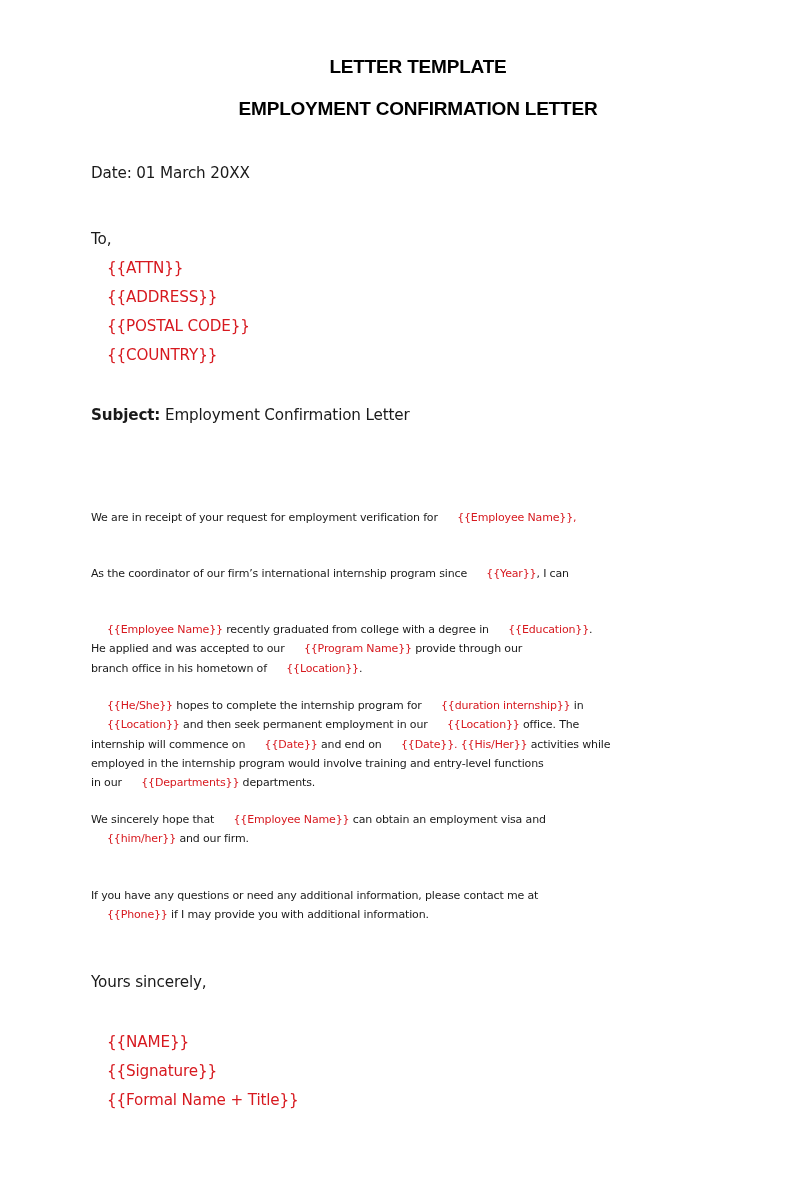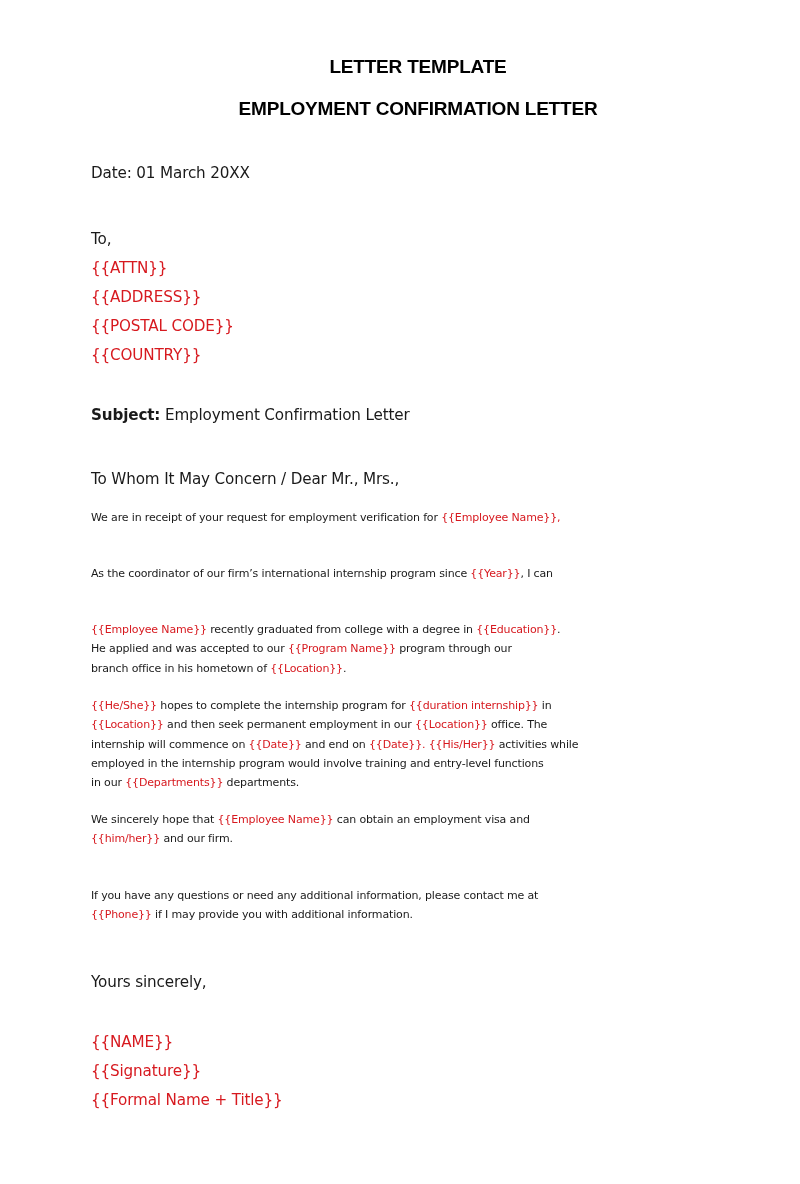--- a/index.html
+++ b/index.html
@@ -6,21 +6,21 @@
   body { width: 800px; height: 1184px; position: relative; overflow: hidden;
          font-family: "DejaVu Sans", sans-serif; color: #1a1a1a; }
   .page { position: absolute; left: 18px; top: 0; width: 800px; height: 1184px; }
   .title { position: absolute; left: 0; width: 800px; text-align: center;
            font-family: "Liberation Sans", sans-serif; font-weight: bold;
            font-size: 19px; letter-spacing: -0.2px; color: #000; }
   .t1 { top: 56px; }
   .t2 { top: 98px; }
   .line { position: absolute; left: 73px; font-size: 15.2px; line-height: 19.3px;
           white-space: nowrap; letter-spacing: -0.15px; }
-  .ph { color: #d7191f; }
+  .ph { color: #d7191f; margin-left: 16px; }
   .bold { font-weight: bold; }
   .para { position: absolute; left: 73px; width: 680px; font-size: 11px;
           line-height: 19.3px; letter-spacing: -0.15px; }
   .para .row { display: block; white-space: nowrap; }
 </style>
 </head>
 <body>
 
 <div class="page">
 
@@ -32,33 +32,32 @@
   <div class="line" style="top:230px">To,</div>
   <div class="line ph" style="top:259px">{{ATTN}}</div>
   <div class="line ph" style="top:288px">{{ADDRESS}}</div>
   <div class="line ph" style="top:317px">{{POSTAL CODE}}</div>
   <div class="line ph" style="top:346px">{{COUNTRY}}</div>
 
   <div class="line" style="top:406px">
     <span class="bold">Subject:</span><span> Employment Confirmation Letter</span>
   </div>
 
-  <div class="line" style="top:470px">To Whom It May Concern / Dear Mr., Mrs.,</div>
 
   <div class="para" style="top:508px">
     <span class="row"><span>We are in receipt of your request for employment verification for </span><span class="ph">{{Employee Name}},</span></span>
   </div>
 
   <div class="para" style="top:564px">
     <span class="row"><span>As the coordinator of our firm’s international internship program since </span><span class="ph">{{Year}}</span><span>, I can</span></span>
   </div>
 
   <div class="para" style="top:620px">
     <span class="row"><span class="ph">{{Employee Name}}</span><span> recently graduated from college with a degree in </span><span class="ph">{{Education}}</span><span>.</span></span>
-    <span class="row"><span>He applied and was accepted to our </span><span class="ph">{{Program Name}}</span><span> program through our</span></span>
+    <span class="row"><span>He applied and was accepted to our </span><span class="ph">{{Program Name}}</span><span> provide through our</span></span>
     <span class="row"><span>branch office in his hometown of </span><span class="ph">{{Location}}</span><span>.</span></span>
   </div>
 
   <div class="para" style="top:696px">
     <span class="row"><span class="ph">{{He/She}}</span><span> hopes to complete the internship program for </span><span class="ph">{{duration internship}}</span><span> in</span></span>
     <span class="row"><span class="ph">{{Location}}</span><span> and then seek permanent employment in our </span><span class="ph">{{Location}}</span><span> office. The</span></span>
     <span class="row"><span>internship will commence on </span><span class="ph">{{Date}}</span><span> and end on </span><span class="ph">{{Date}}. {{His/Her}}</span><span> activities while</span></span>
     <span class="row">employed in the internship program would involve training and entry-level functions</span>
     <span class="row"><span>in our </span><span class="ph">{{Departments}}</span><span> departments.</span></span>
   </div>

